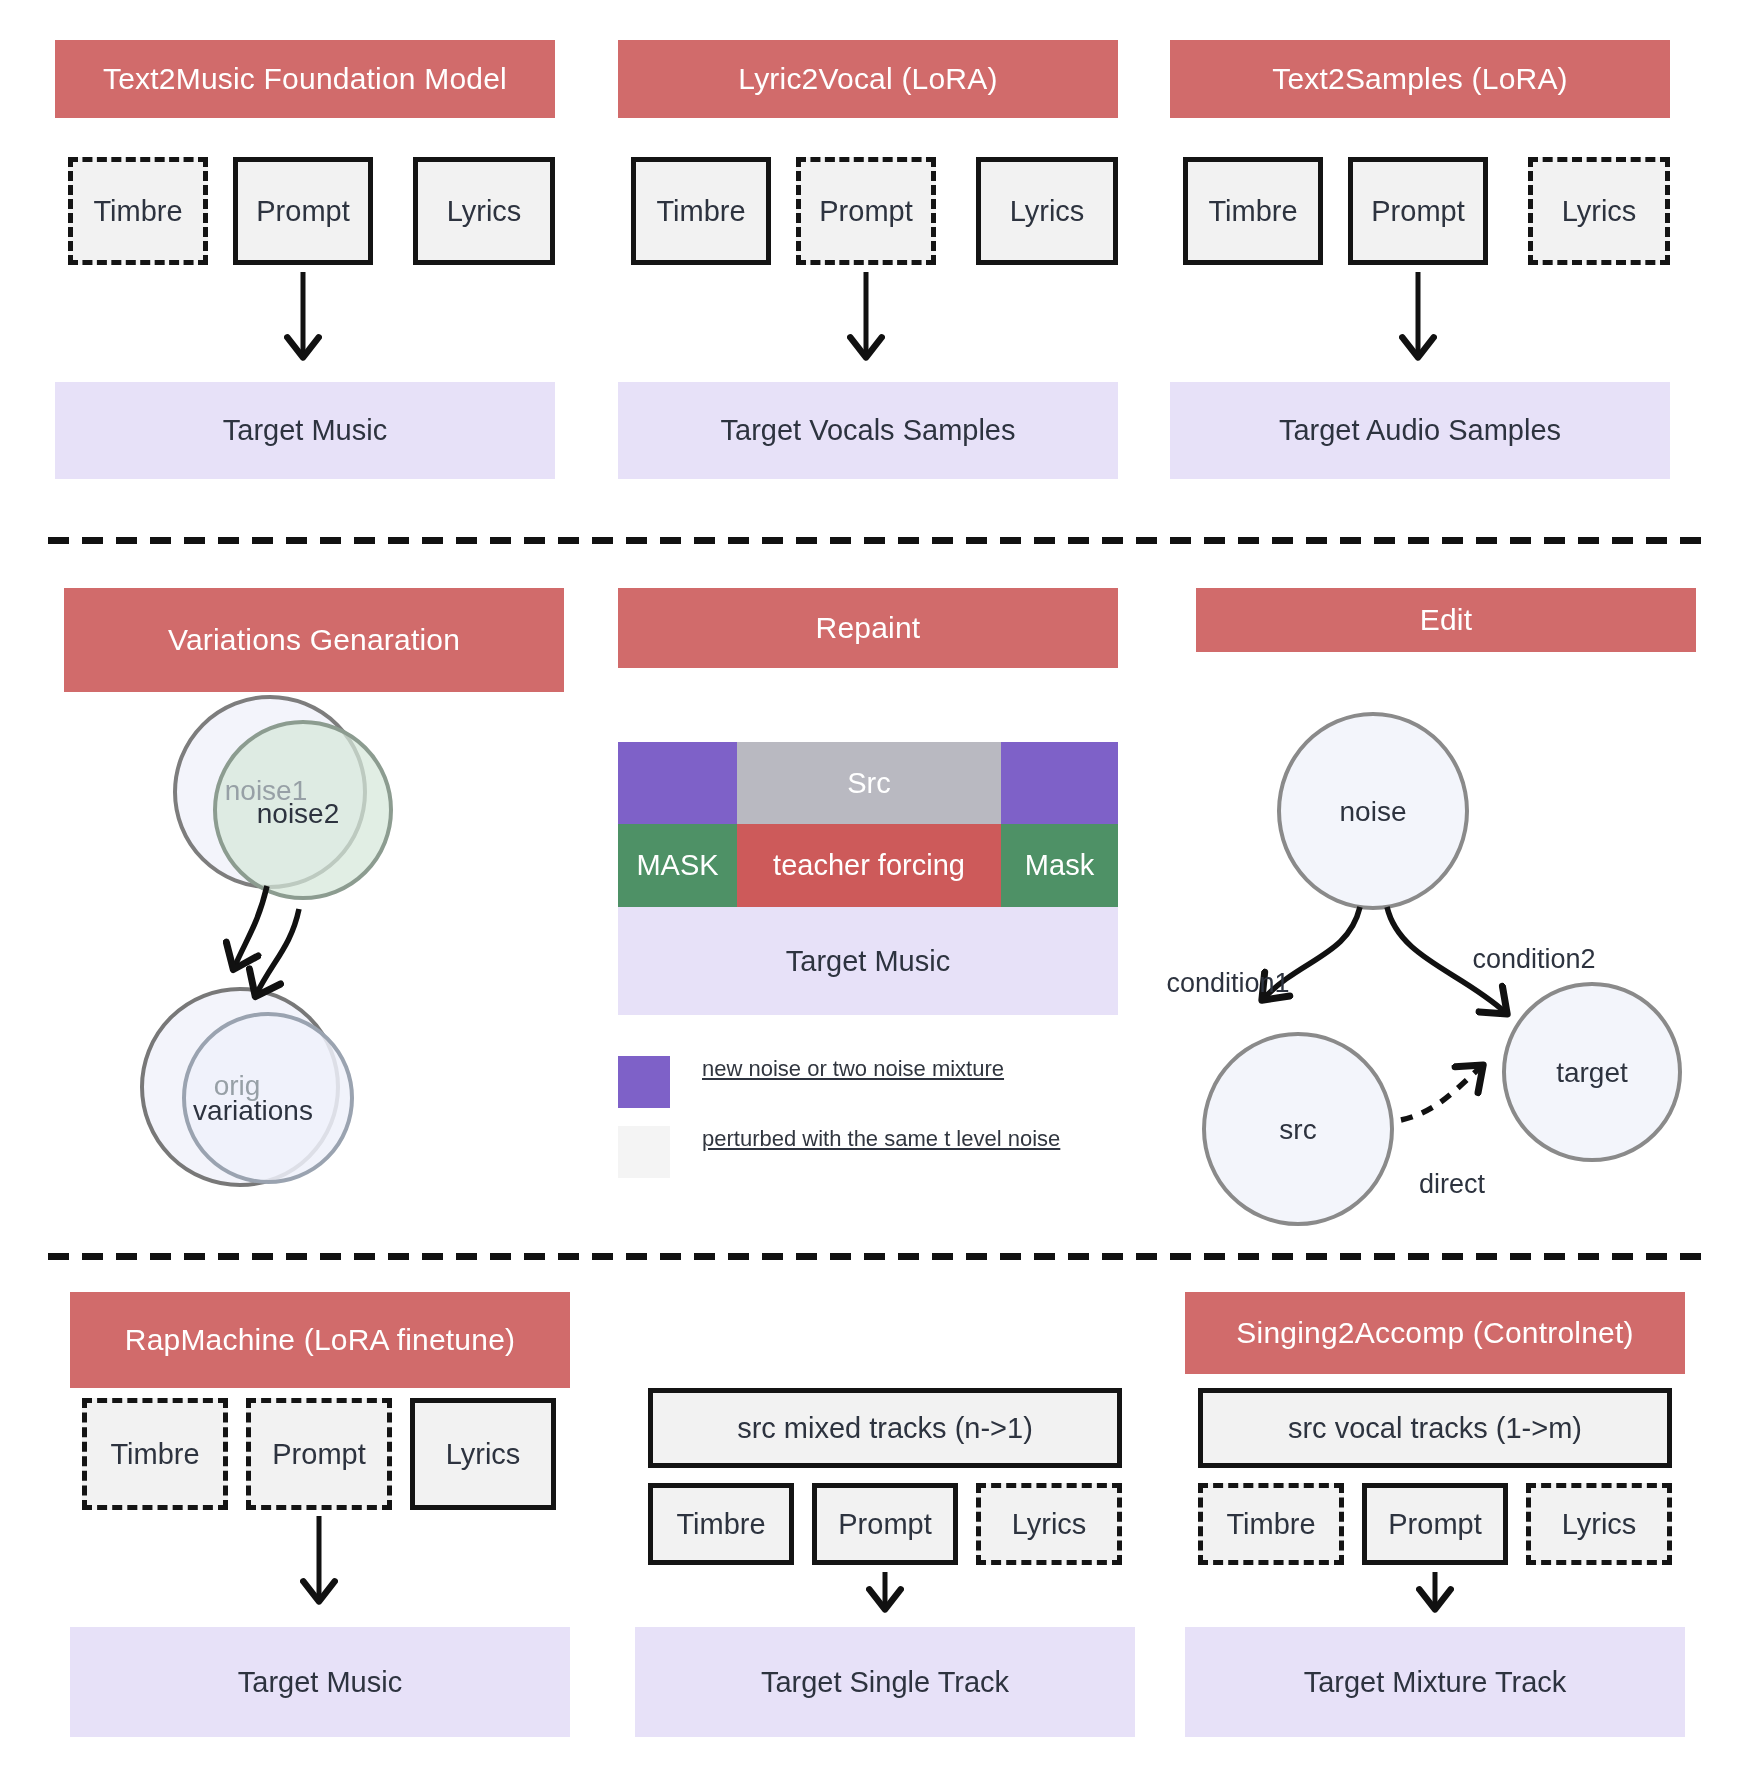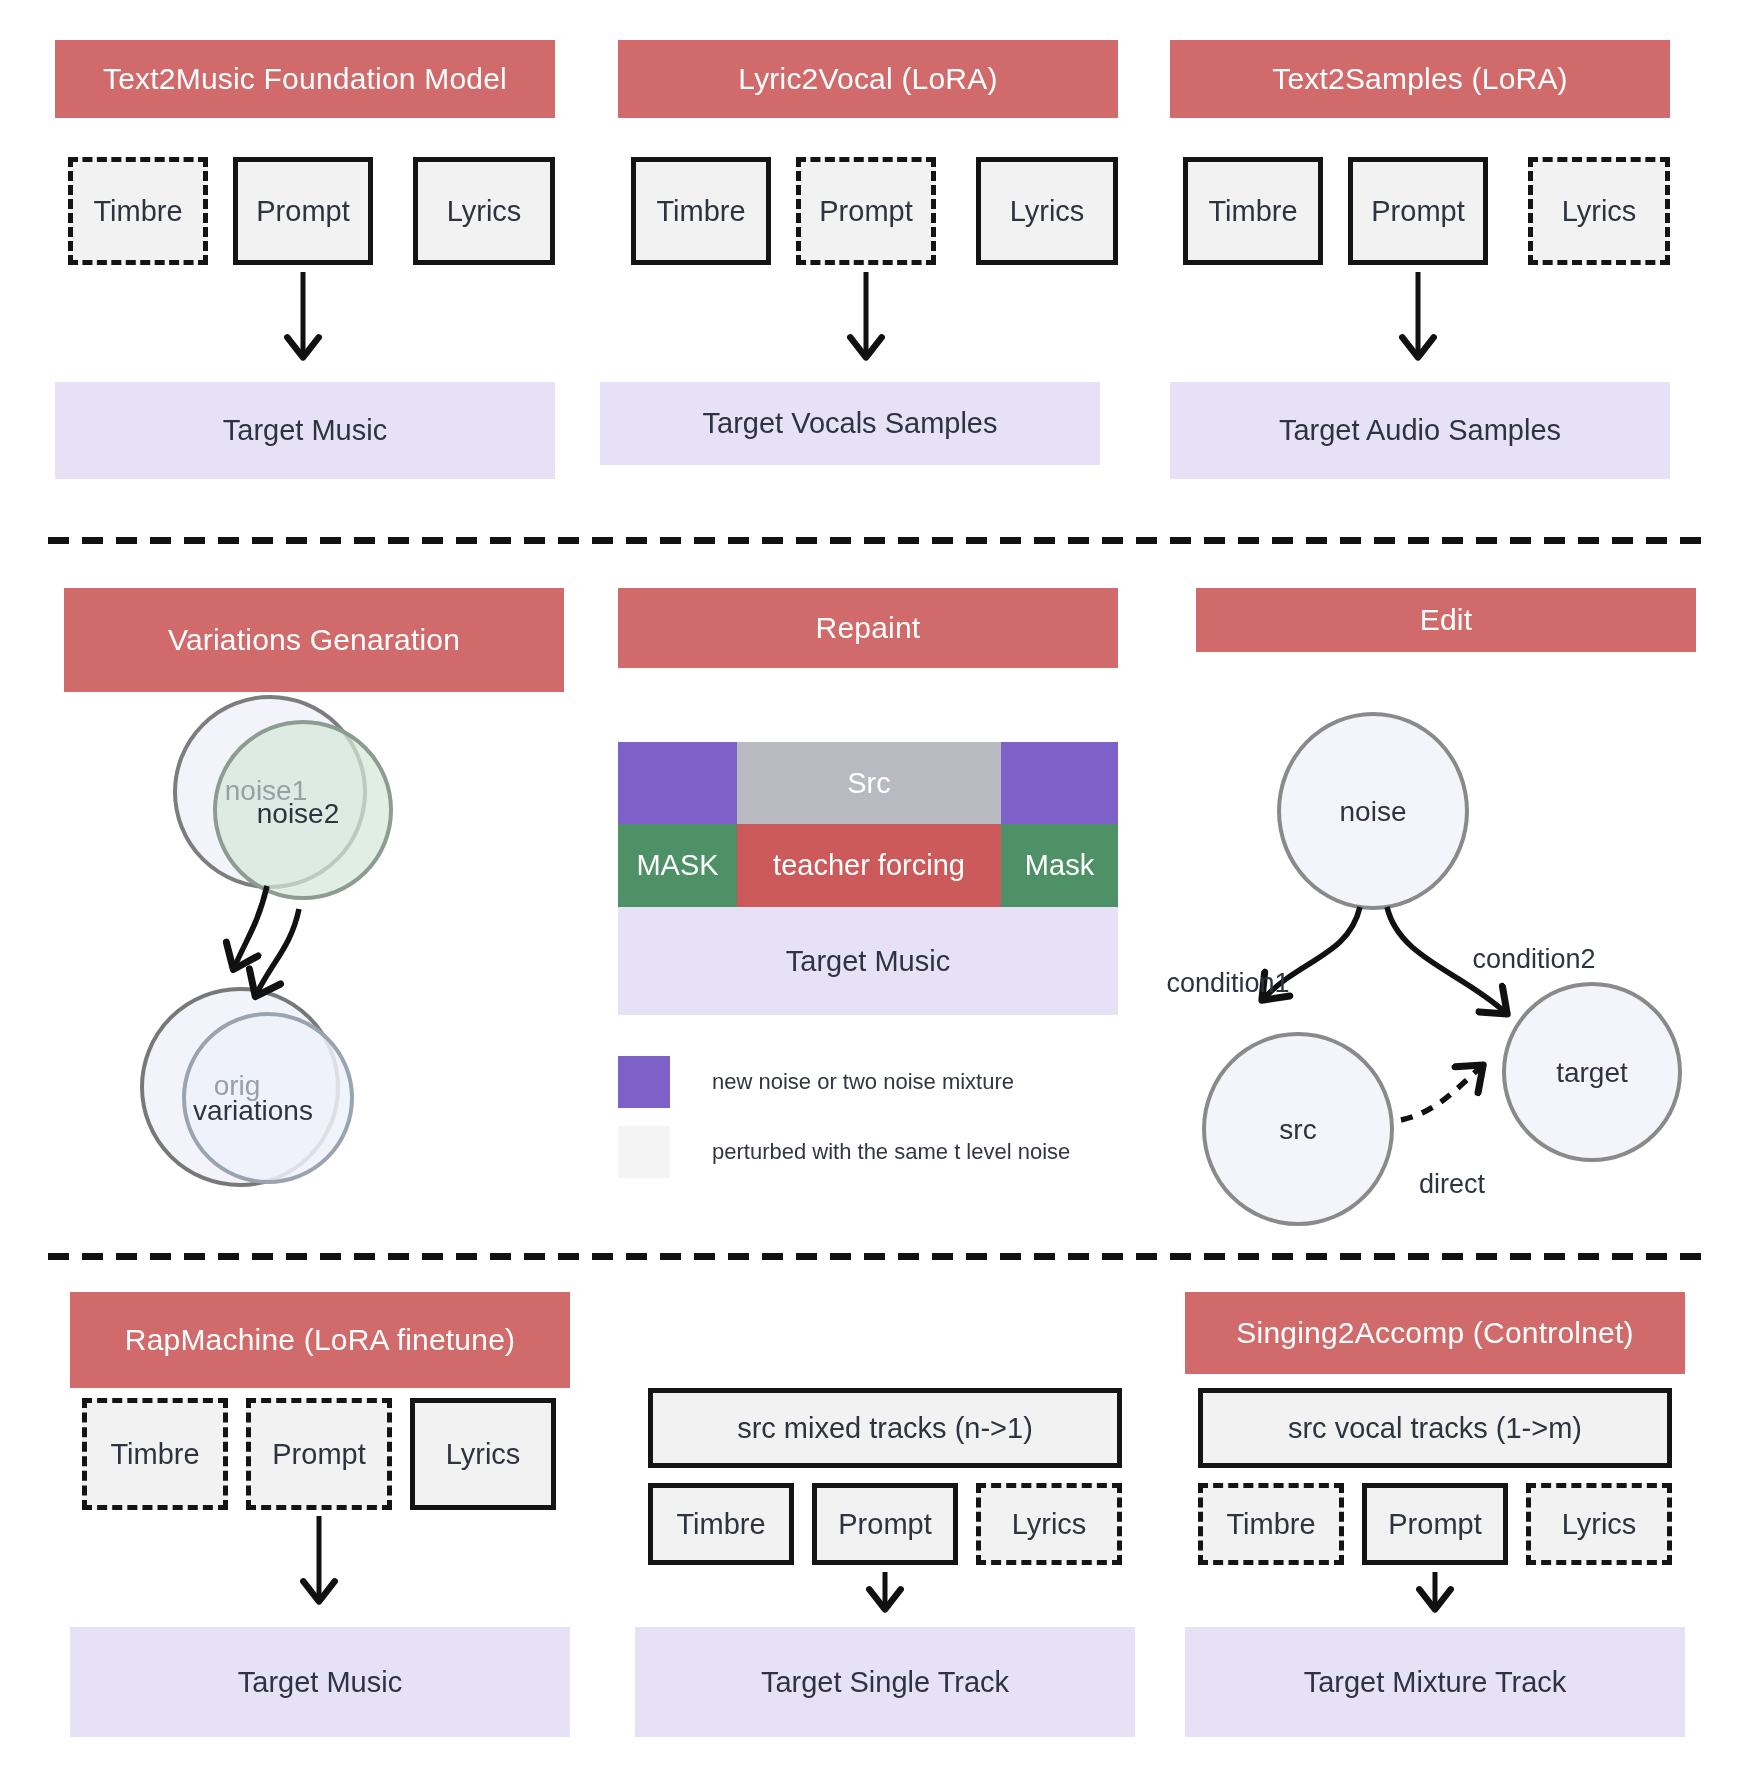--- a/index.html
+++ b/index.html
@@ -45,21 +45,21 @@
   .circle{position:absolute;box-sizing:border-box;border-radius:50%;}
   .clabel{
     position:absolute;transform:translate(-50%,-50%);white-space:nowrap;
     font-size:28px;color:var(--text);z-index:6;
   }
   .clabel.gray{color:var(--graytext);}
   .edgelabel{
     position:absolute;transform:translate(-50%,-50%);white-space:nowrap;
     font-size:27px;color:var(--text);z-index:6;
   }
-  .legend-item{position:absolute;display:flex;align-items:center;gap:42px;}
+  .legend-item{position:absolute;display:flex;align-items:flex-start;gap:32px;text-decoration:underline;}
   .legend-sq{width:52px;height:52px;flex:0 0 auto;}
   .legend-txt{font-size:22px;color:#31363f;white-space:nowrap;}
   #arrows{position:absolute;left:0;top:0;z-index:5;pointer-events:none;}
   .z1{z-index:1}.z2{z-index:2}
 </style>
 </head>
 <body>
 
 <div id="canvas">
 
@@ -73,21 +73,21 @@
 
   <div class="ibox" style="left:631px;top:157px;width:140px;height:108px">Timbre</div>
   <div class="ibox dashed" style="left:796px;top:157px;width:140px;height:108px">Prompt</div>
   <div class="ibox" style="left:976px;top:157px;width:142px;height:108px">Lyrics</div>
 
   <div class="ibox" style="left:1183px;top:157px;width:140px;height:108px">Timbre</div>
   <div class="ibox" style="left:1348px;top:157px;width:140px;height:108px">Prompt</div>
   <div class="ibox dashed" style="left:1528px;top:157px;width:142px;height:108px">Lyrics</div>
 
   <div class="target" style="left:55px;top:382px;height:97px">Target Music</div>
-  <div class="target" style="left:600px;top:382px;height:83px">Target Vocals Samples</div>
+  <div class="target" style="left:618px;top:382px;height:97px">Target Vocals Samples</div>
   <div class="target" style="left:1170px;top:382px;height:97px">Target Audio Samples</div>
 
   <div class="sep" style="top:537px"></div>
 
   <div class="hdr" style="left:64px;top:588px;height:104px">Variations Genaration</div>
   <div class="hdr" style="left:618px;top:588px;height:80px">Repaint</div>
   <div class="hdr" style="left:1196px;top:588px;height:64px">Edit</div>
 
   <div class="circle z1" style="left:173px;top:695px;width:194px;height:194px;background:#f3f4fb;border:4px solid #7d7d7d"></div>
   <div class="circle z2" style="left:213px;top:720px;width:180px;height:180px;background:rgba(213,232,218,0.72);border:4px solid #8c9c90"></div>

